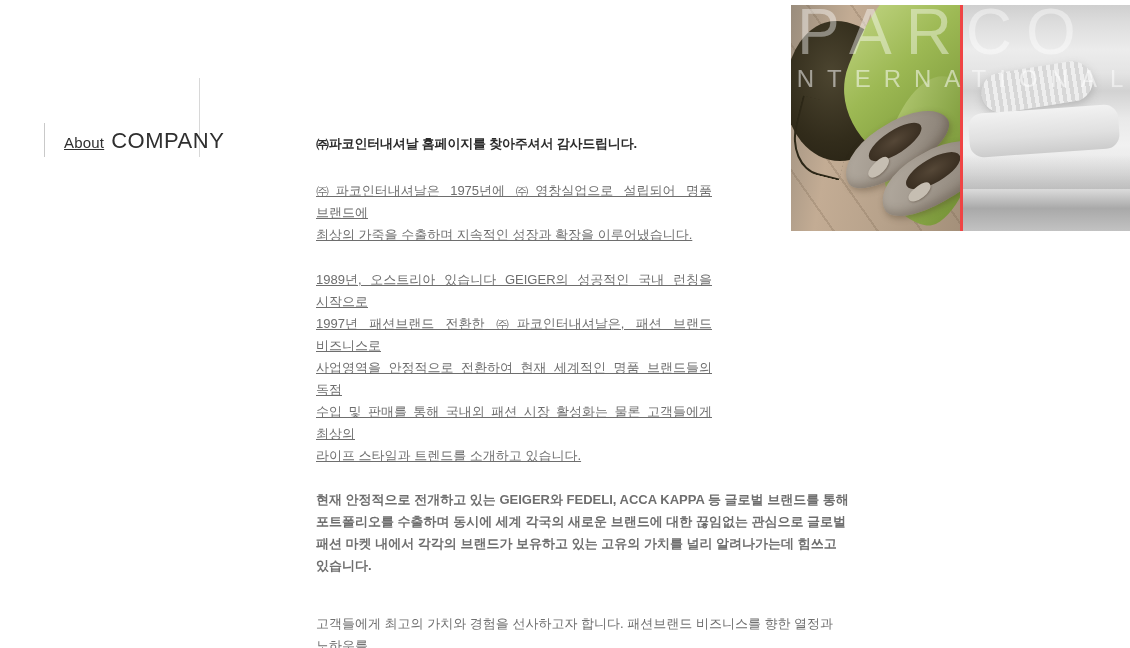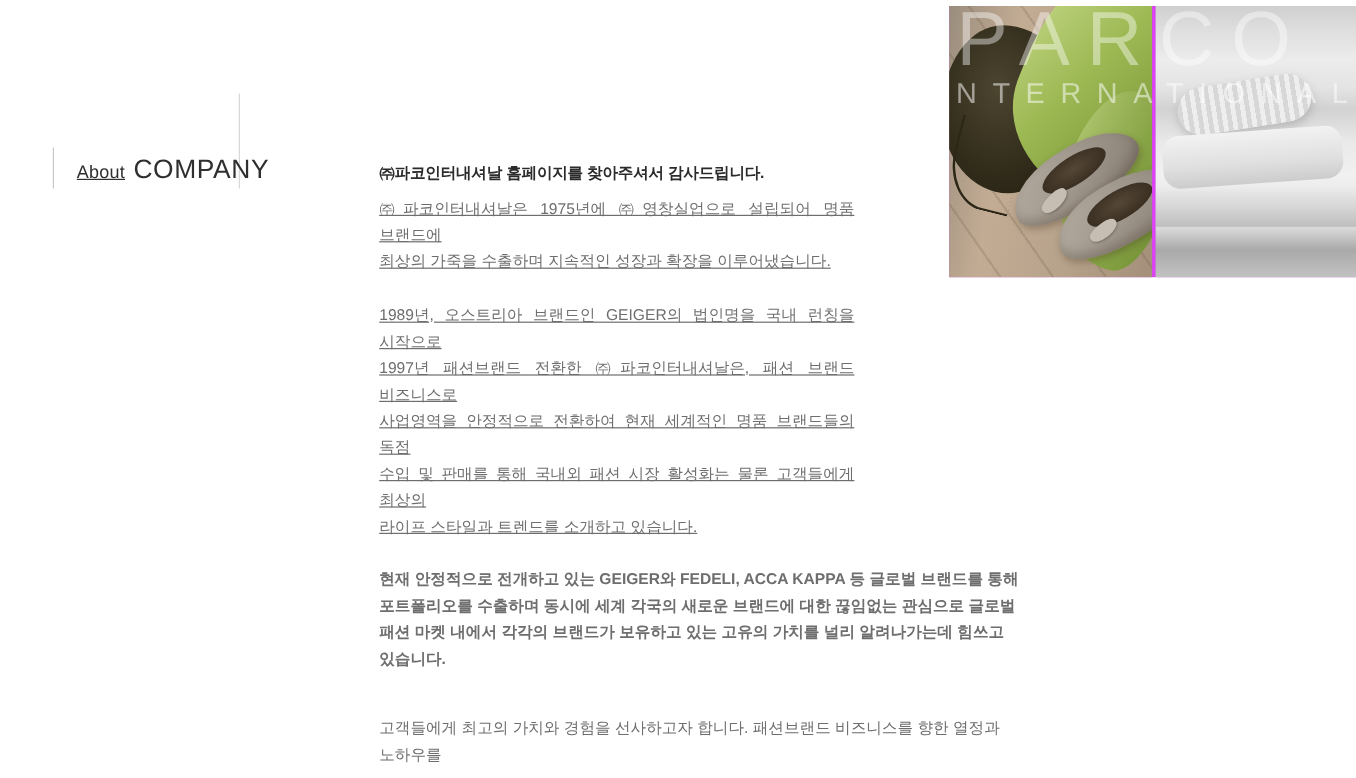--- a/index.html
+++ b/index.html
@@ -11,31 +11,31 @@
 
   
   .tick-left  { position:absolute; left:44px;  top:123px; width:1px; height:34px; background:#c9c9c9; }
   .rule-right { position:absolute; left:199px; top:78px;  width:1px; height:79px; background:#d8d8d8; }
   .title { position:absolute; left:64px; top:128px; display:flex; align-items:baseline; gap:7px; color:#2f2f2f; white-space:nowrap; }
   .title .about   { font-size:15px; letter-spacing:.2px;text-decoration:underline; }
   .title .company { font-size:22px; font-weight:400; letter-spacing:.5px; }
 
   
   .content { position:absolute; left:316px; top:133px; width:562px; color:#6e6e6e; font-size:13px; line-height:22px; word-break:keep-all; }
-  .content .heading { color:#2b2b2b; font-weight:bold; line-height:22px; margin-bottom:8px; letter-spacing:-.2px; }
+  .content .heading { color:#2b2b2b; font-weight:bold; line-height:22px; margin-bottom:25px; letter-spacing:-.2px; }
   .para { margin-bottom:22px; }
   .para.narrow { width:396px;text-decoration:underline; }
   .para.wide   { width:562px; }
   .para.m1 { margin-bottom:23px; } .para.m2 { margin-bottom:22px; }
   .para.m3 { margin-bottom:36px;font-weight:bold; } .para.m4 { margin-bottom:19px; }
   .tl { line-height:22px; }
   .jl { text-align:justify; text-align-last:justify; }
 
   
-  .banner { position:absolute; left:791px; top:5px; width:339px; height:226px; display:flex; gap:3px; background:#d946ef; }
+  .banner { position:absolute; left:791px; top:5px; width:339px; height:226px; display:flex; gap:3px; background:#ef4444; }
   .panel { position:relative; height:226px; overflow:hidden; }
   .panel-left  { width:169px; background:linear-gradient(100deg,#9a8d7d 0%,#c3ac94 30%,#b7a28b 62%,#a4907a 100%); }
   .floor-lines { position:absolute; inset:0;
     background:repeating-linear-gradient(55deg, rgba(0,0,0,0) 0 34px, rgba(106,86,64,.38) 34px 36px);
     opacity:.55; }
   .bag { position:absolute; left:-6px; top:16px; width:110px; height:140px;
     background:radial-gradient(ellipse at 42% 38%, #4c4530 0%, #322c1b 55%, #221d10 100%);
     border-radius:46% 54% 50% 50% / 52% 48% 52% 48%; }
   .bag-strap { position:absolute; left:2px; top:96px; width:56px; height:74px;
     border:2px solid #2c2717; border-right:none; border-top:none;
@@ -116,21 +116,21 @@
 
   <div class="content">
     <div class="heading">㈜파코인터내셔날 홈페이지를 찾아주셔서 감사드립니다.</div>
 
     <div class="para narrow m1">
       <div class="tl jl">㈜파코인터내셔날은 1975년에 ㈜영창실업으로 설립되어 명품 브랜드에</div>
       <div class="tl">최상의 가죽을 수출하며 지속적인 성장과 확장을 이루어냈습니다.</div>
     </div>
 
     <div class="para narrow m2">
-      <div class="tl jl">1989년, 오스트리아 브랜드인 GEIGER의 법인명을 국내 런칭을 시작으로</div>
+      <div class="tl jl">1989년, 오스트리아 있습니다 GEIGER의 성공적인 국내 런칭을 시작으로</div>
       <div class="tl jl">1997년 패션브랜드 전환한 ㈜파코인터내셔날은, 패션 브랜드 비즈니스로</div>
       <div class="tl jl">사업영역을 안정적으로 전환하여 현재 세계적인 명품 브랜드들의 독점</div>
       <div class="tl jl">수입 및 판매를 통해 국내외 패션 시장 활성화는 물론 고객들에게 최상의</div>
       <div class="tl">라이프 스타일과 트렌드를 소개하고 있습니다.</div>
     </div>
 
     <div class="para wide m3">
       <div class="tl">현재 안정적으로 전개하고 있는 GEIGER와 FEDELI, ACCA KAPPA 등 글로벌 브랜드를 통해</div>
       <div class="tl">포트폴리오를 수출하며 동시에 세계 각국의 새로운 브랜드에 대한 끊임없는 관심으로 글로벌</div>
       <div class="tl">패션 마켓 내에서 각각의 브랜드가 보유하고 있는 고유의 가치를 널리 알려나가는데 힘쓰고 있습니다.</div>

